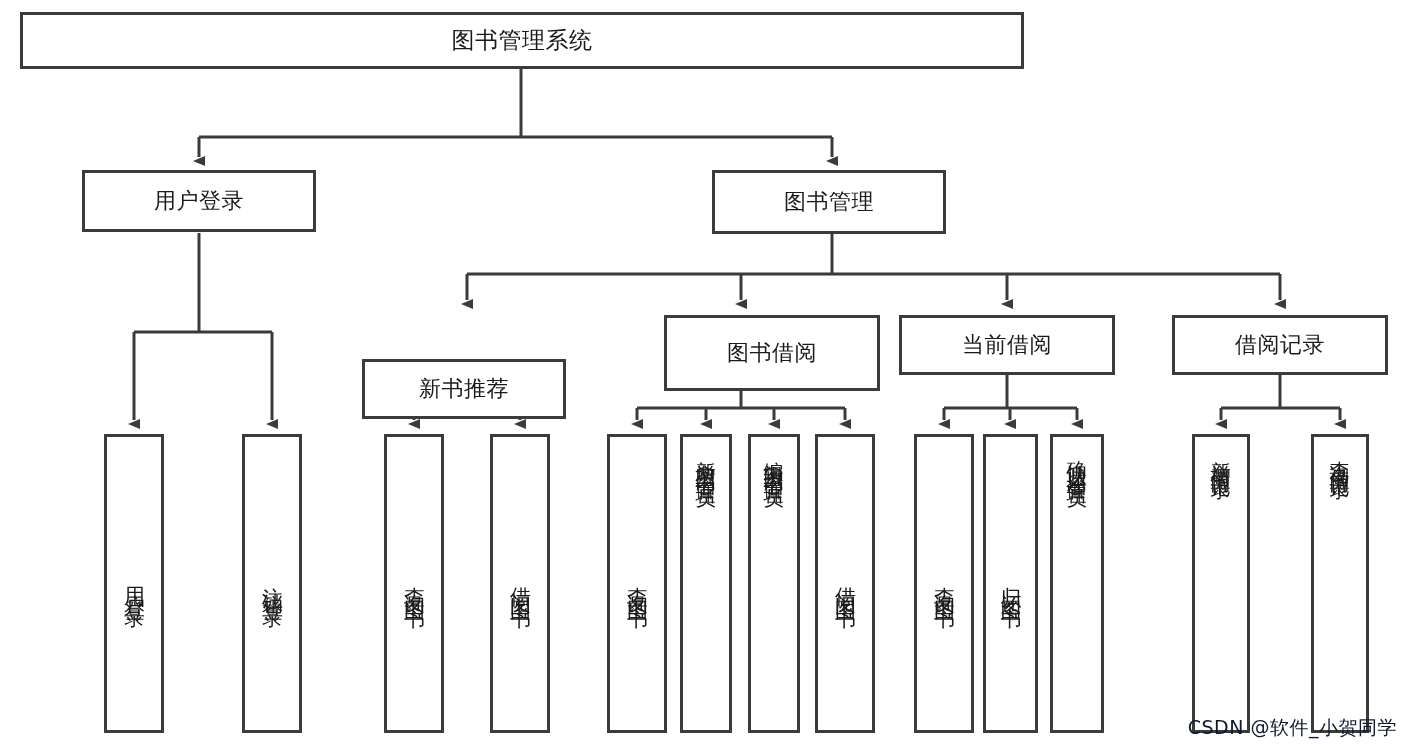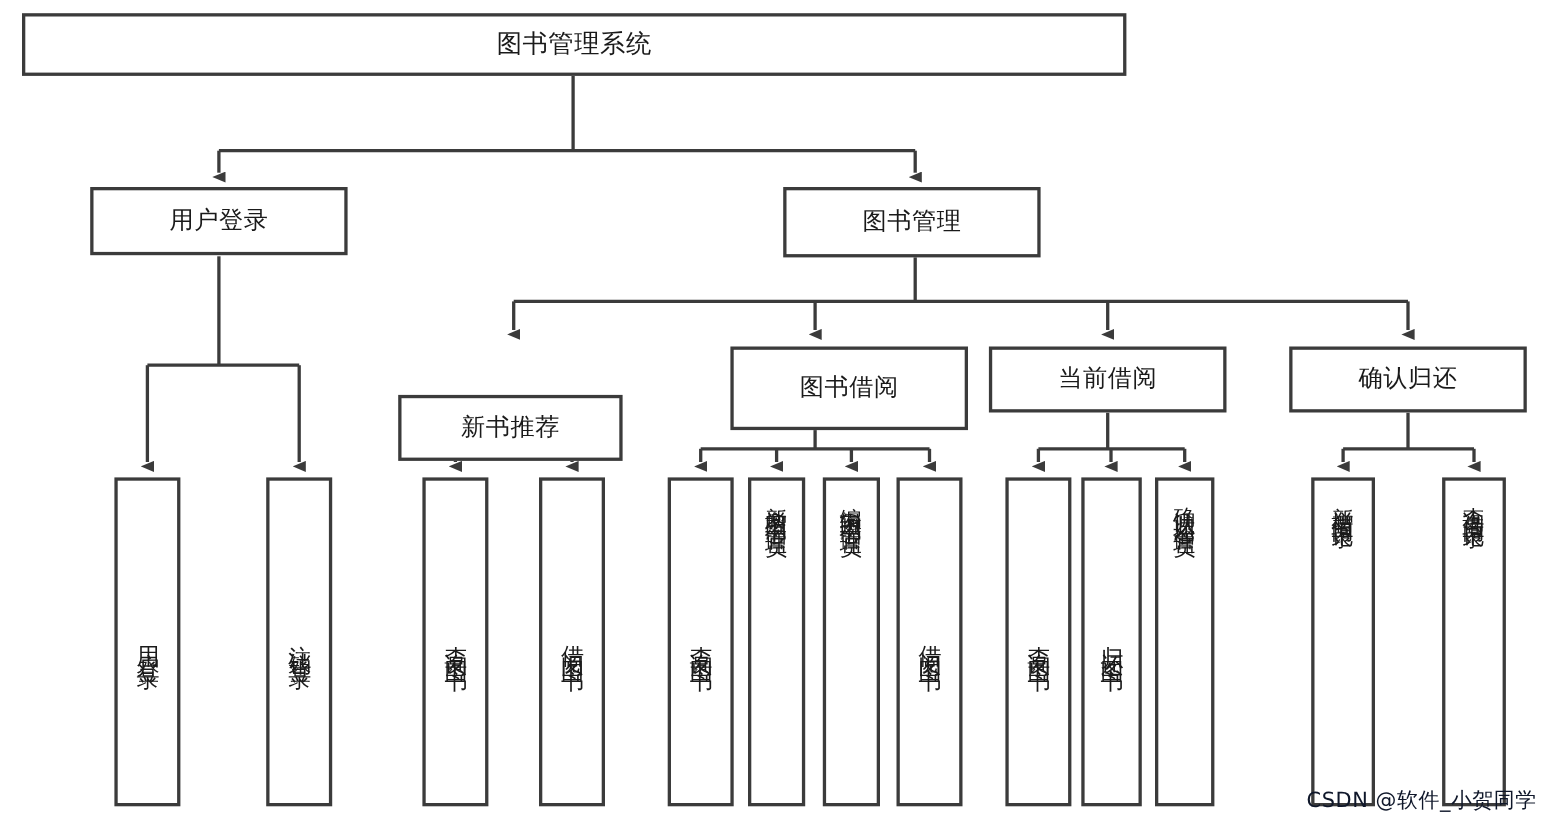--- a/index.html
+++ b/index.html
@@ -150,21 +150,21 @@
   <div class="node h" style="left:362px; top:315px; width:204px; height:60px;margin-top:44px;">
     <span class="label">新书推荐</span>
   </div>
   <div class="node h" style="left:664px; top:315px; width:216px; height:76px;">
     <span class="label">图书借阅</span>
   </div>
   <div class="node h" style="left:899px; top:315px; width:216px; height:60px;">
     <span class="label">当前借阅</span>
   </div>
   <div class="node h" style="left:1172px; top:315px; width:216px; height:60px;">
-    <span class="label">确认归还</span>
+    <span class="label">借阅记录</span>
   </div>
 
   <div class="node v centered" style="left:104px; top:434px; width:60px; height:299px;">
     <span class="label">用户登录</span>
   </div>
   <div class="node v centered" style="left:242px; top:434px; width:60px; height:299px;">
     <span class="label">注销登录</span>
   </div>
 
   <div class="node v centered" style="left:384px; top:434px; width:60px; height:299px;">

